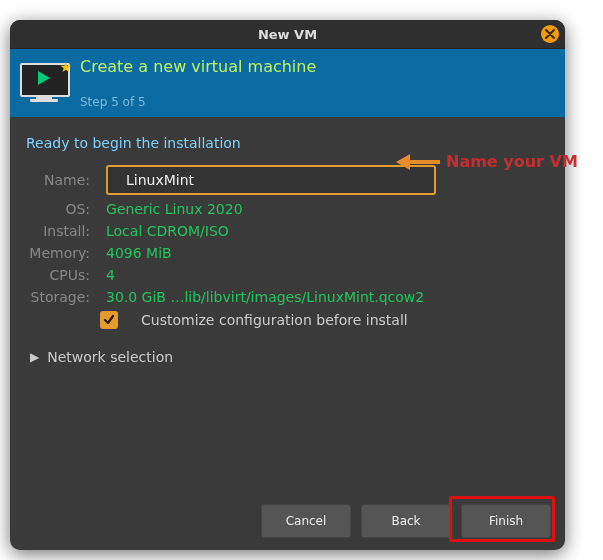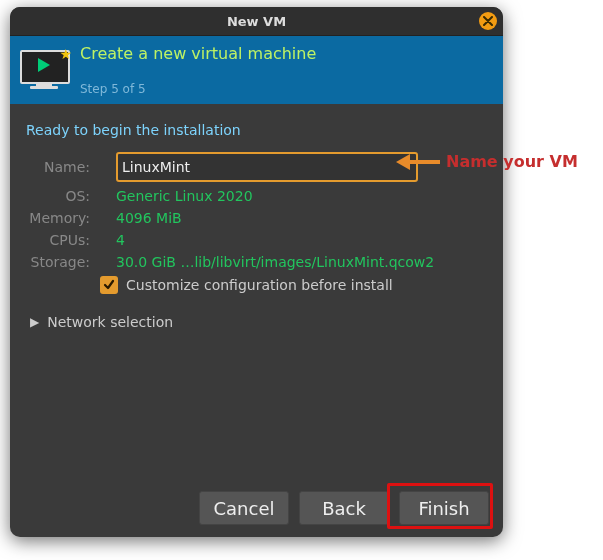--- a/index.html
+++ b/index.html
@@ -1,43 +1,43 @@
 <!DOCTYPE html>
 <html><head>
 <meta charset="utf-8">
 <style>
   html,body{margin:0;padding:0;background:#fff;font-family:"DejaVu Sans","Liberation Sans",Arial,sans-serif;font-size:14px;color:#ccc;}
   .stage{position:relative;width:603px;height:560px;}
-  .window{position:absolute;left:10px;top:7px;width:493px;height:530px;background:#3a3a3a;border-radius:10px;box-shadow:0 4px 18px rgba(0,0,0,.55);overflow:hidden;}
+  .window{position:absolute;left:10px;top:20px;width:555px;height:530px;background:#3a3a3a;border-radius:10px;box-shadow:0 4px 18px rgba(0,0,0,.55);overflow:hidden;}
   .titlebar{height:28px;background:#2f2f2f;display:flex;align-items:center;justify-content:center;position:relative;border-bottom:1px solid #222;}
   .titlebar .title{font-weight:bold;font-size:13px;color:#ddd;}
   .close-btn{position:absolute;right:6px;top:5px;width:18px;height:18px;border-radius:9px;background:#f39c12;display:flex;align-items:center;justify-content:center;cursor:pointer;}
   .close-btn svg{display:block;}
   .banner{background:#0b6aa2;display:flex;align-items:center;padding:8px 10px;gap:12px;}
   .monitor-icon{position:relative;width:48px;height:40px;}
   .monitor-icon .screen{position:absolute;left:0;top:0;width:46px;height:30px;background:#222;border:2px solid #ddd;border-radius:2px;}
   .monitor-icon .stand{position:absolute;left:16px;top:32px;width:16px;height:4px;background:#ddd;}
   .monitor-icon .base{position:absolute;left:10px;top:36px;width:28px;height:3px;background:#ddd;border-radius:1px;}
   .monitor-icon .play{position:absolute;left:18px;top:8px;width:0;height:0;border-left:12px solid #0c7;border-top:7px solid transparent;border-bottom:7px solid transparent;}
   .monitor-icon .star{position:absolute;right:-4px;top:-4px;color:#f1c40f;font-size:14px;}
   .banner-text .h{color:#bef264;font-size:16px;}
   .banner-text .s{color:#7fb8d9;font-size:12px;margin-top:19px;}
   .body{padding:14px 16px 10px 16px;}
   .ready{color:#7dd3fc;font-size:14px;margin:4px 0 14px 0;}
   .row{display:flex;align-items:center;margin-bottom:6px;font-size:14px;}
-  .label{width:64px;text-align:right;color:#888;margin-right:26px;flex:none;}
+  .label{width:64px;text-align:right;color:#888;margin-right:16px;flex:none;}
   .value{color:#22c55e;}
-  .name-input{flex:0 0 290px;height:24px;background:#333;border:2px solid #e49b2e;border-radius:3px;color:#eee;padding:1px 4px;font-size:14px;font-family:inherit;outline:none;}
-  .chkrow{display:flex;align-items:center;margin-top:6px;margin-left:74px;gap:8px;}
+  .name-input{flex:0 0 290px;height:24px;background:#333;border:2px solid #e49b2e;border-radius:3px;color:#eee;padding:1px 18px;font-size:14px;font-family:inherit;outline:none;}
+  .chkrow{display:flex;align-items:center;margin-top:6px;margin-left:74px;gap:23px;}
   .checkbox{width:18px;height:18px;border-radius:3px;background:#e49b2e;display:flex;align-items:center;justify-content:center;flex:none;cursor:pointer;}
   .checkbox svg{display:block;}
   .network{display:flex;align-items:center;gap:8px;margin-top:20px;margin-left:4px;color:#ccc;cursor:pointer;}
   .network .tri{color:#ccc;font-size:12px;}
   .footer{position:absolute;bottom:12px;right:14px;display:flex;gap:10px;}
-  .btn{min-width:88px;height:32px;background:#555;color:#eee;border:1px solid #444;border-radius:3px;display:flex;align-items:center;justify-content:center;font-size:18px;cursor:pointer;user-select:none;}
+  .btn{min-width:88px;height:32px;background:#555;color:#eee;border:1px solid #444;border-radius:3px;display:flex;align-items:center;justify-content:center;font-size:12px;cursor:pointer;user-select:none;}
   .finish-highlight{position:absolute;bottom:8px;right:10px;width:100px;height:40px;border:3px solid #d11;border-radius:2px;pointer-events:none;}
   
   .annot{position:absolute;left:396px;top:152px;display:flex;align-items:center;gap:6px;pointer-events:none;}
   .annot .arrow{position:relative;width:44px;height:16px;}
   .annot .arrow .shaft{position:absolute;left:10px;top:6px;width:34px;height:4px;background:#e88b2a;}
   .annot .arrow .head{position:absolute;left:0;top:0;width:0;height:0;border-right:14px solid #e88b2a;border-top:8px solid transparent;border-bottom:8px solid transparent;}
   .annot .txt{color:#c52e2e;font-weight:bold;font-size:16px;white-space:nowrap;}
 </style>
 </head>
 <body>
@@ -73,20 +73,24 @@
 
       <div class="row">
         <div class="label">Name:</div>
         <input class="name-input" type="text" value="LinuxMint" style="">
       </div>
       <div class="row">
         <div class="label">OS:</div>
         <div class="value">Generic Linux 2020</div>
       </div>
       <div class="row">
+        <div class="label">Install:</div>
+        <div class="value">Local CDROM/ISO</div>
+      </div>
+      <div class="row">
         <div class="label">Memory:</div>
         <div class="value">4096 MiB</div>
       </div>
       <div class="row">
         <div class="label">CPUs:</div>
         <div class="value">4</div>
       </div>
       <div class="row">
         <div class="label">Storage:</div>
         <div class="value">30.0 GiB …lib/libvirt/images/LinuxMint.qcow2</div>

